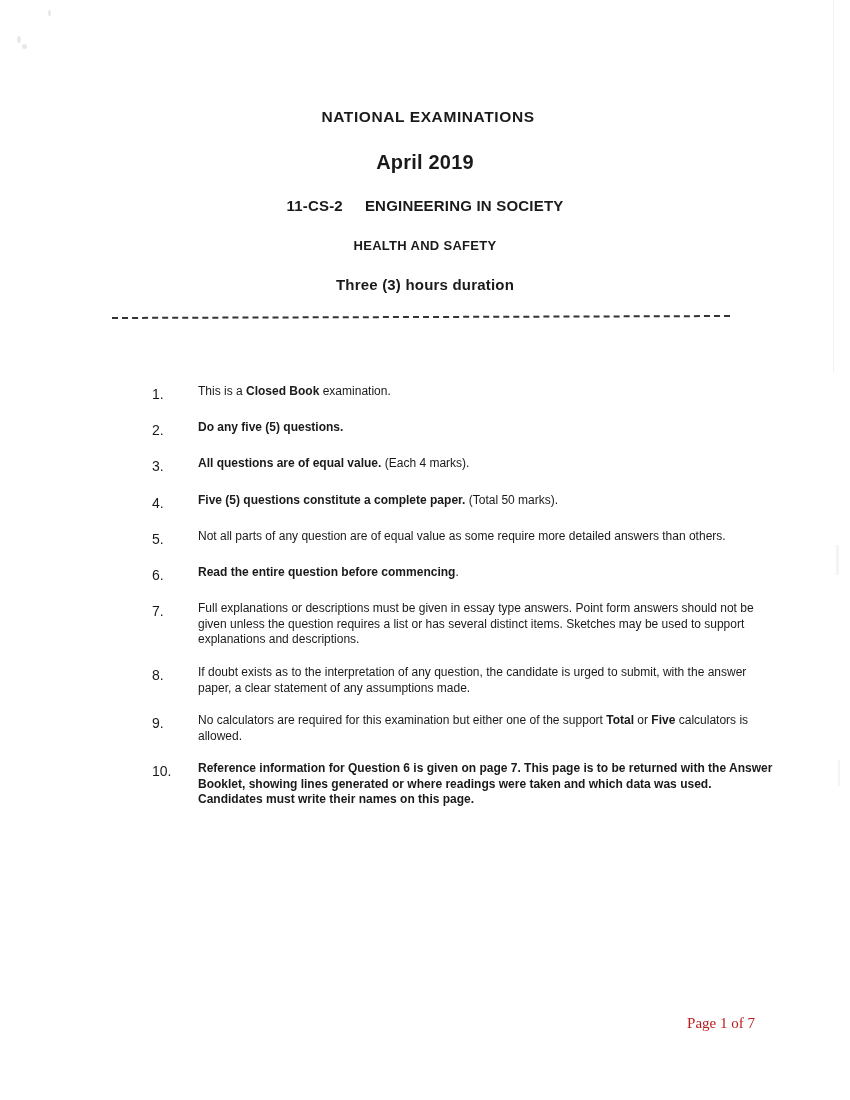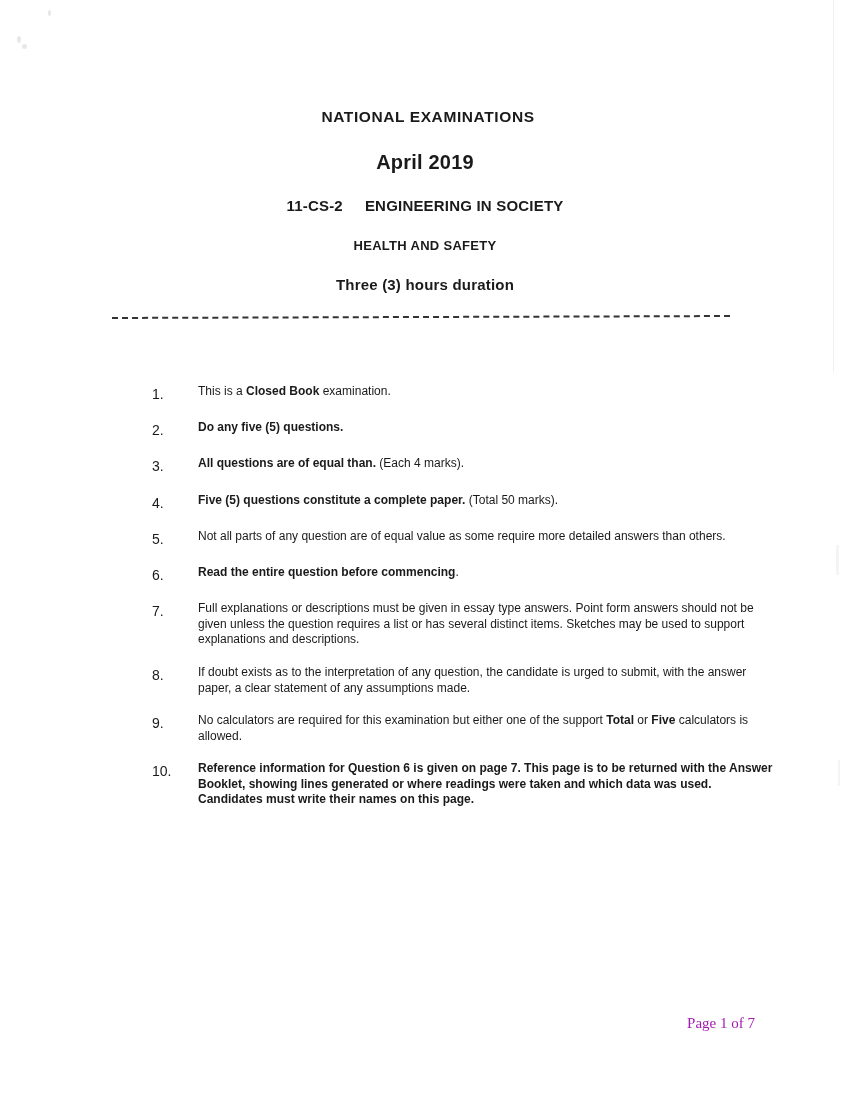--- a/index.html
+++ b/index.html
@@ -133,21 +133,21 @@
   .note-body .b { font-weight: 700; }
   .note-body .r { font-weight: 400; }
 
   
   .footer {
     position: absolute;
     right: 95px;
     top: 1015px;
     font-family: "Liberation Serif", serif;
     font-size: 15px;
-    color: #a21caf;
+    color: #b91c1c;
   }
 </style>
 </head>
 <body>
 
 <div class="page">
 
   <div class="scan-edge-right"></div>
   <div class="scan-speck speck-a"></div>
   <div class="scan-speck speck-b"></div>
@@ -176,21 +176,21 @@
       <li class="note-item">
         <span class="note-num">1.</span>
         <span class="note-body"><span class="r">This is a </span><span class="b">Closed Book</span><span class="r"> examination.</span></span>
       </li>
       <li class="note-item">
         <span class="note-num">2.</span>
         <span class="note-body"><span class="b">Do any five (5) questions.</span></span>
       </li>
       <li class="note-item">
         <span class="note-num">3.</span>
-        <span class="note-body"><span class="b">All questions are of equal than.</span><span class="r">  (Each 4 marks).</span></span>
+        <span class="note-body"><span class="b">All questions are of equal value.</span><span class="r">  (Each 4 marks).</span></span>
       </li>
       <li class="note-item">
         <span class="note-num">4.</span>
         <span class="note-body"><span class="b">Five (5) questions constitute a complete paper.</span><span class="r">  (Total 50 marks).</span></span>
       </li>
       <li class="note-item">
         <span class="note-num">5.</span>
         <span class="note-body"><span class="r">Not all parts of any question are of equal value as some require more detailed answers than others.</span></span>
       </li>
       <li class="note-item">

